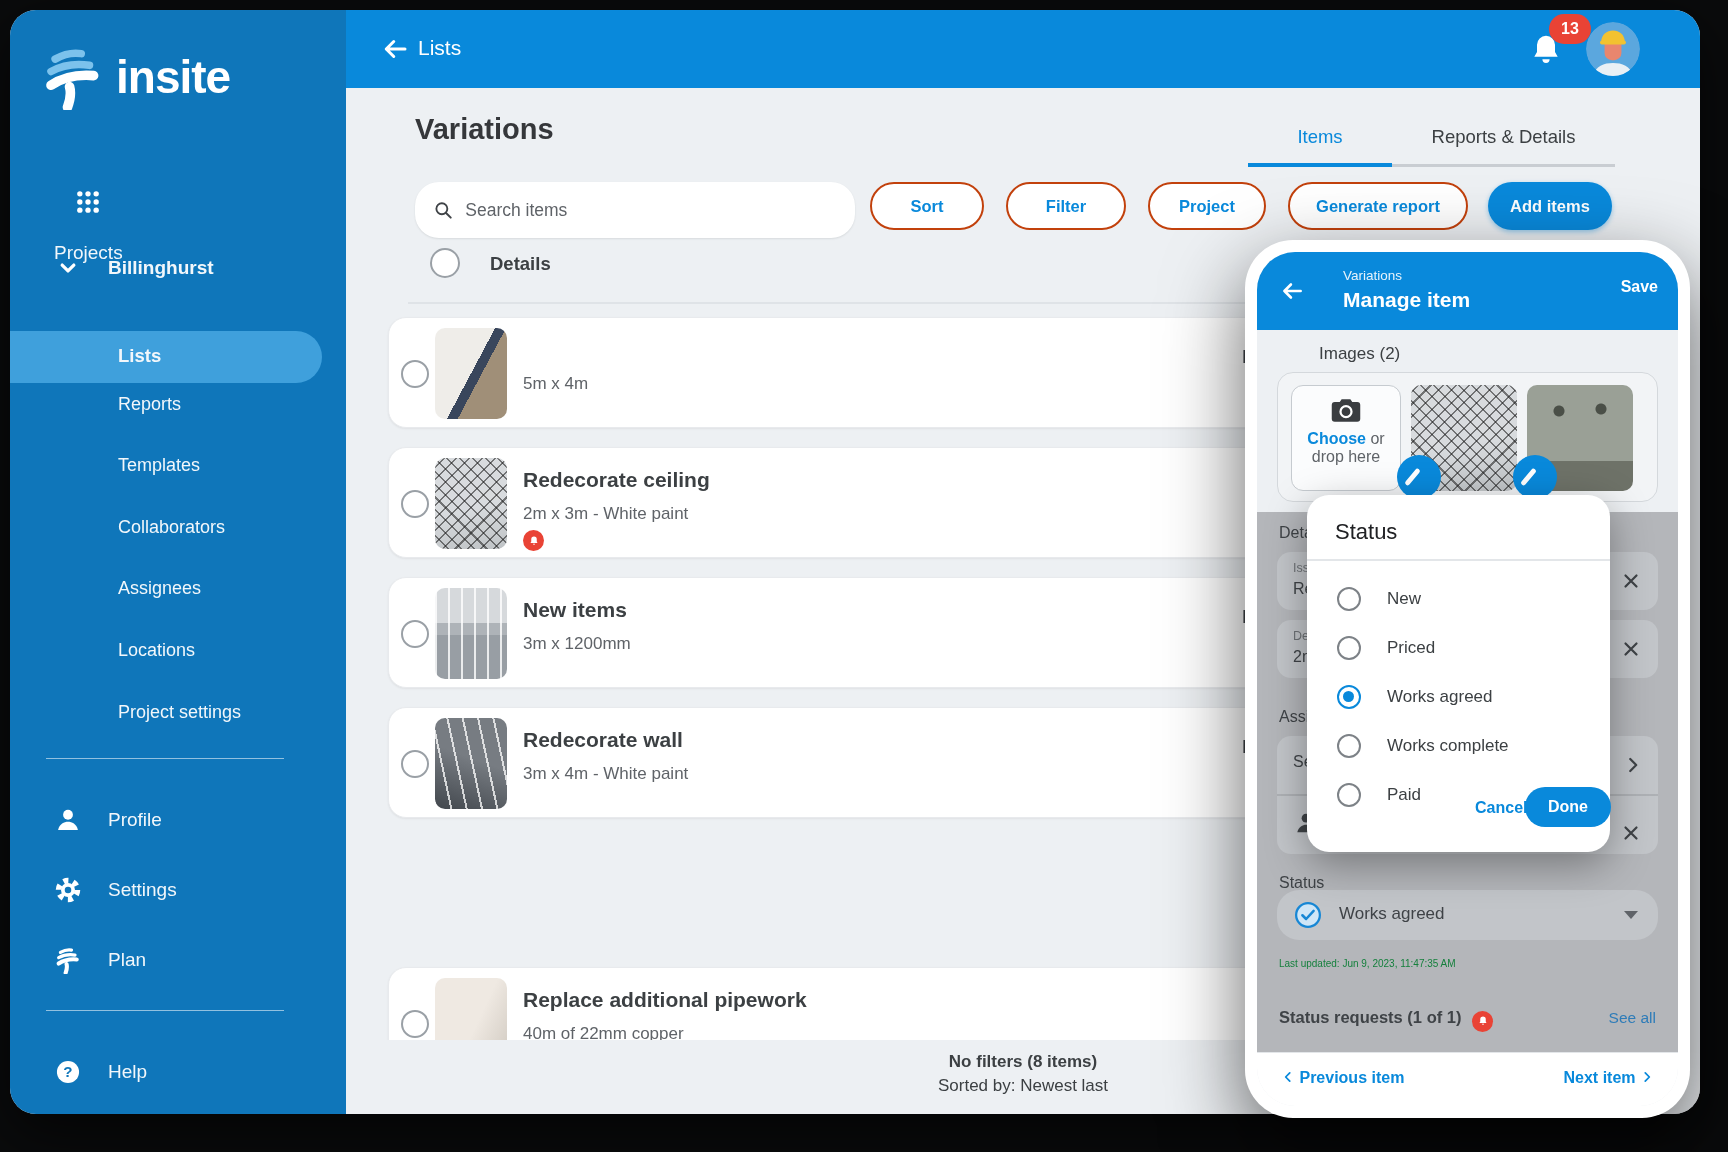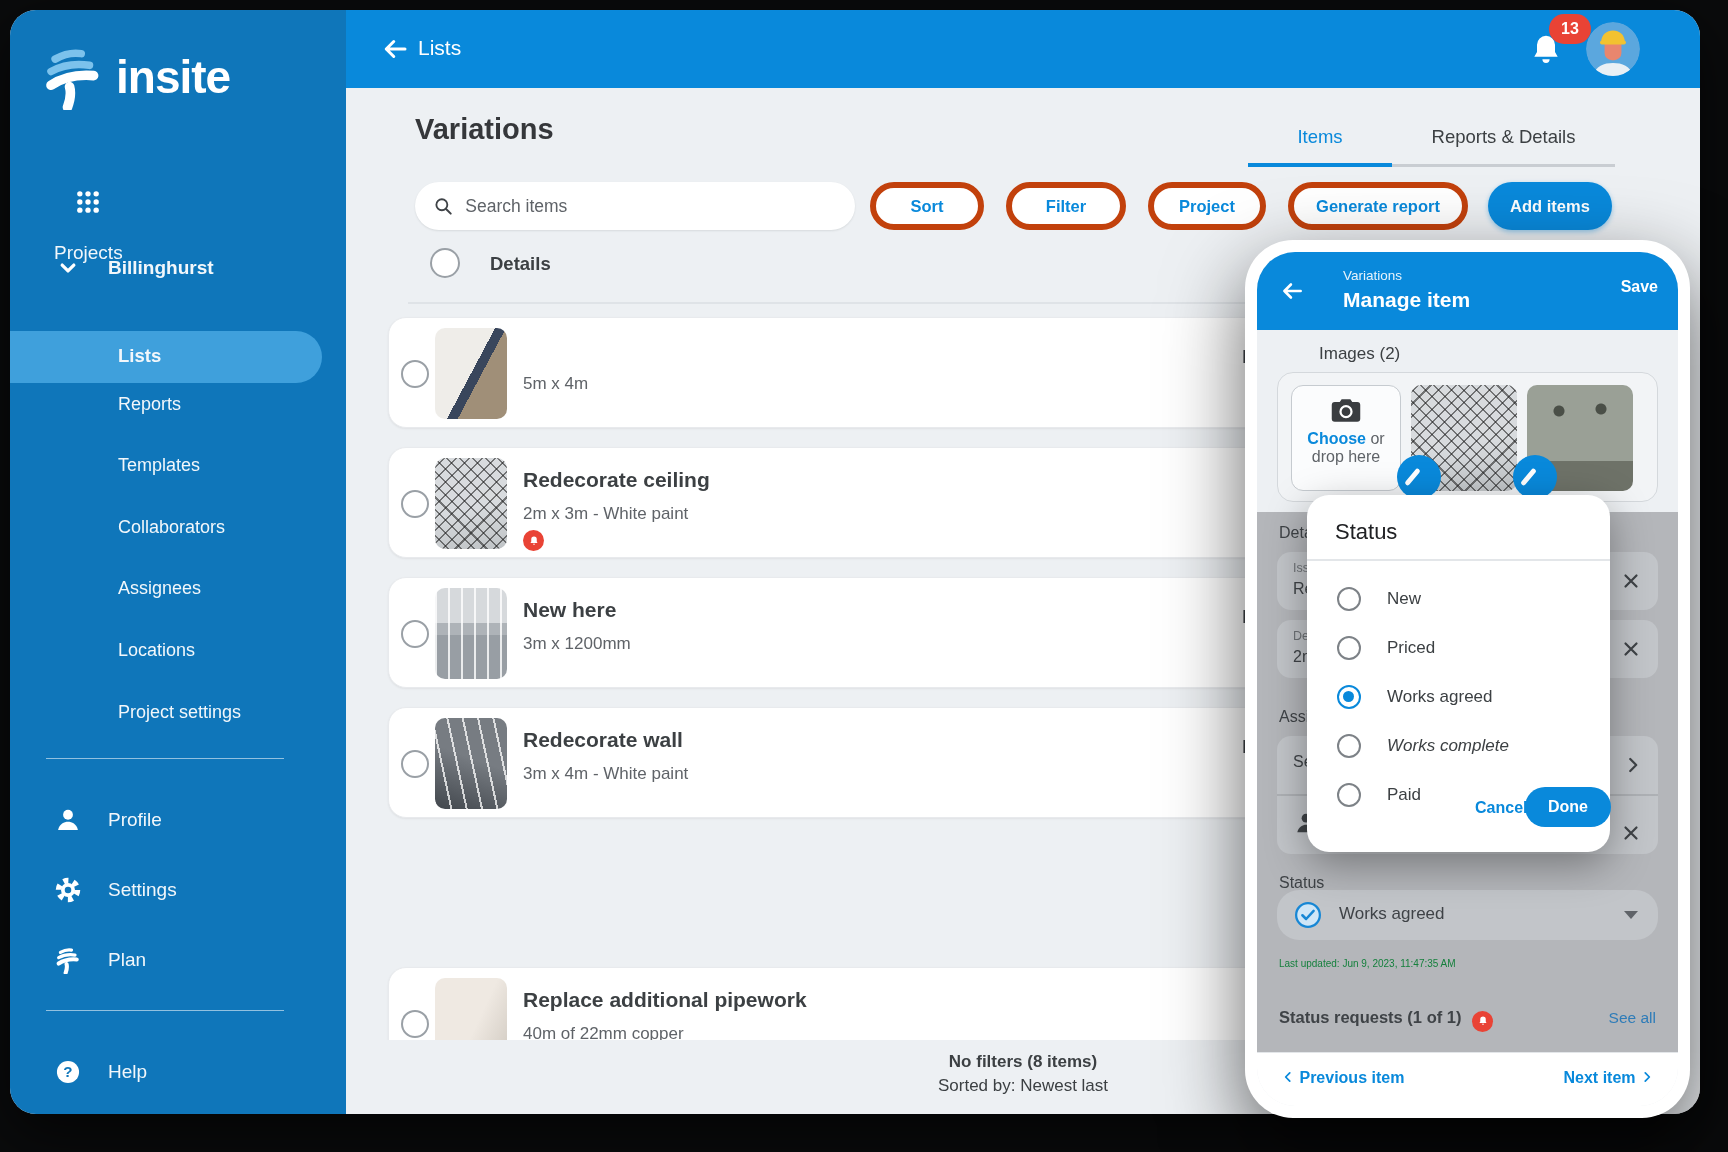--- a/index.html
+++ b/index.html
@@ -36,27 +36,27 @@
 
   
   .main-title { position:absolute; left:405px; top:103px; font-size:29px; font-weight:bold; color:#35373A; }
   .tab { position:absolute; top:116px; font-size:18.5px; }
   .tab.items { left:1238px; width:144px; text-align:center; color:#0989DB; font-weight:500; }
   .tab.reports { left:1382px; width:223px; text-align:center; color:#3C4043; }
   .tab-line { position:absolute; top:153px; height:4px; }
   .tab-line.blue { left:1238px; width:144px; background:#0989DB; }
   .tab-line.gray { left:1382px; width:223px; background:#C9CDD2; height:3px; top:154px; }
 
-  .search-box { position:absolute; left:405px; top:172px; width:440px; height:48px; background:#fff;
+  .search-box { position:absolute; left:405px; top:172px; width:440px; height:56px; background:#fff;
                 border-radius:24px; display:flex; align-items:center; padding:0 18px; gap:12px;
                 box-shadow:0 1px 2px rgba(60,64,67,.12); }
   .search-box input { border:none; outline:none; font-size:17.5px; color:#3C4043; width:100%;
                       background:transparent; font-family:"Liberation Sans", sans-serif; }
   .search-box input::placeholder { color:#5F6368; }
-  .pill-btn { position:absolute; top:172px; height:48px; border-radius:24px; border:6px solid #c2410c;
+  .pill-btn { position:absolute; top:172px; height:48px; border-radius:24px; border:2px solid #c2410c;
               background:#fff; color:#0989DB; font-size:16.5px; font-weight:bold; display:flex;
               align-items:center; justify-content:center; cursor:pointer; }
   .pill-btn.solid { background:#0989DB; color:#fff; border:none; box-shadow:0 2px 5px rgba(9,137,219,.4); }
 
   .list-head-circle { position:absolute; left:420px; top:238px; width:30px; height:30px; border-radius:50%;
                       border:2px solid #9AA0A6; background:#fff; }
   .list-head-label { position:absolute; left:480px; top:243px; font-size:18.5px; font-weight:bold; color:#3C4043; }
   .list-divider { position:absolute; left:398px; top:292px; width:1282px; height:2px; background:#DFE3E7; }
 
   .card { position:absolute; left:378px; width:1252px; height:111px; background:#fff; border-radius:18px;
@@ -317,21 +317,21 @@
         <path d="M12 3a5.5 5.5 0 0 0-5.5 5.5v4.4L5 15.8h14l-1.5-2.9V8.5A5.5 5.5 0 0 0 12 3z" fill="#fff"></path>
         <path d="M9.8 17.4a2.2 2.2 0 0 0 4.4 0z" fill="#fff"></path>
           </svg>
         </span>
     </div>
   </div>
 
   <div class="card" style="top:567px;">
     <div class="radio-c"></div>
     <div class="thumb th-3"></div>
-    <div class="t">New here</div>
+    <div class="t">New items</div>
     <div class="s">3m x 1200mm</div>
   </div>
   <span class="status-trunc" style="top:597px;">P</span>
 
   <div class="card" style="top:697px;">
     <div class="radio-c"></div>
     <div class="thumb th-4"></div>
     <div class="t">Redecorate wall</div>
     <div class="s">3m x 4m - White paint</div>
   </div>
@@ -451,21 +451,21 @@
         <div class="ol">New</div>
       </div>
       <div class="opt" style="top:129px;">
         <div class="radio"></div>
         <div class="ol">Priced</div>
       </div>
       <div class="opt sel" style="top:178px;">
         <div class="radio"></div>
         <div class="ol">Works agreed</div>
       </div>
-      <div class="opt" style="top:227px;font-style:italic;">
+      <div class="opt" style="top:227px;">
         <div class="radio"></div>
         <div class="ol">Works complete</div>
       </div>
       <div class="opt" style="top:276px;padding-left:48px;">
         <div class="radio"></div>
         <div class="ol">Paid</div>
       </div>
 
       <div class="modal-cancel">Cancel</div>
       <div class="modal-done">Done</div>

